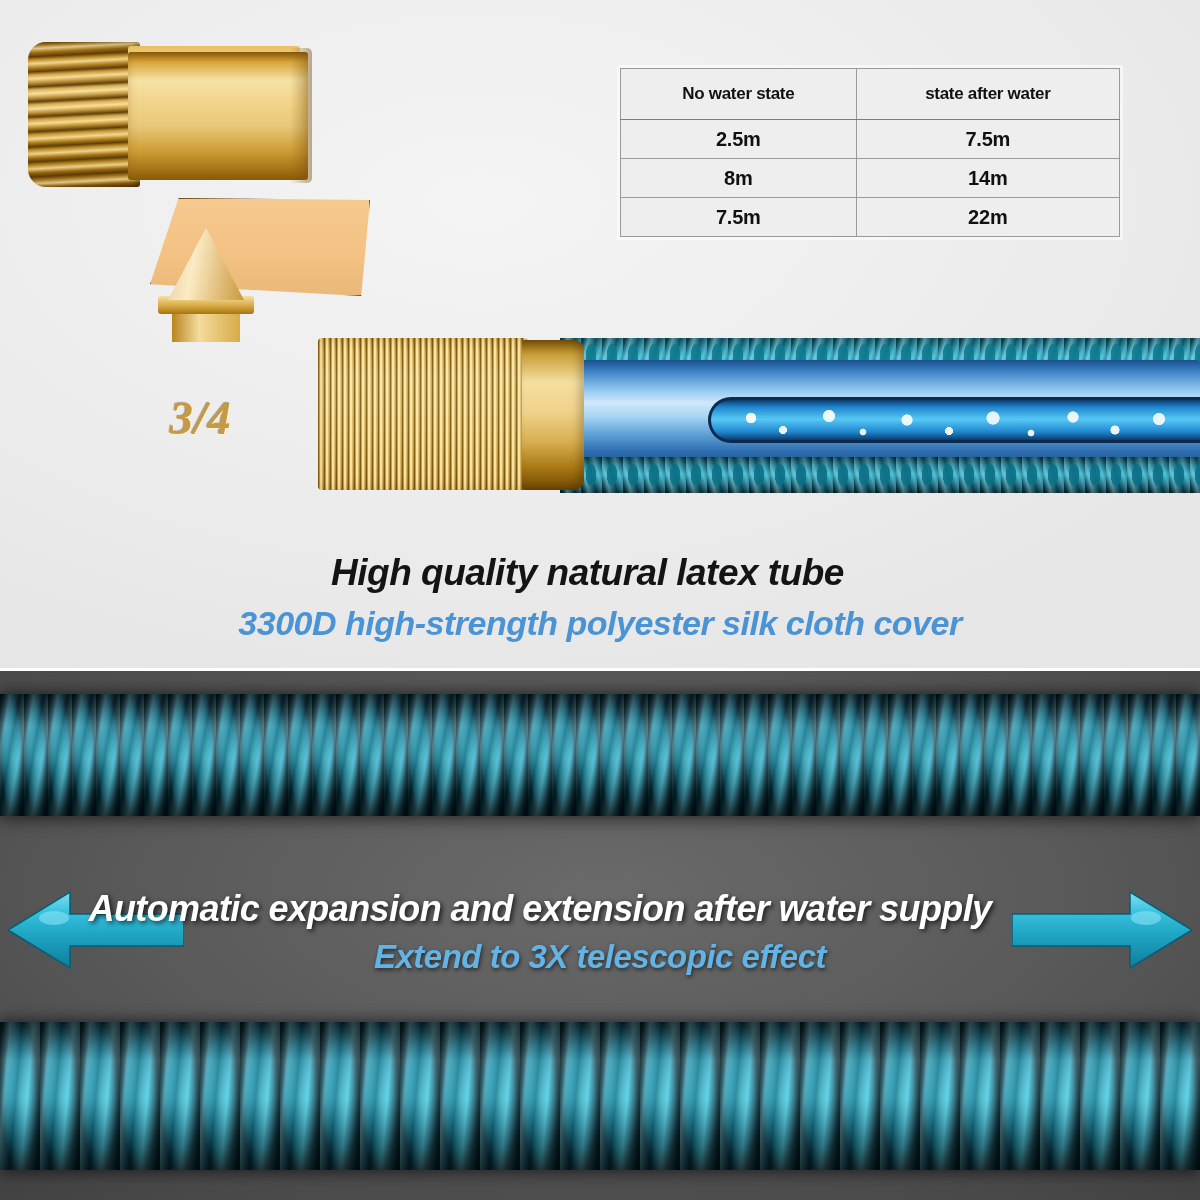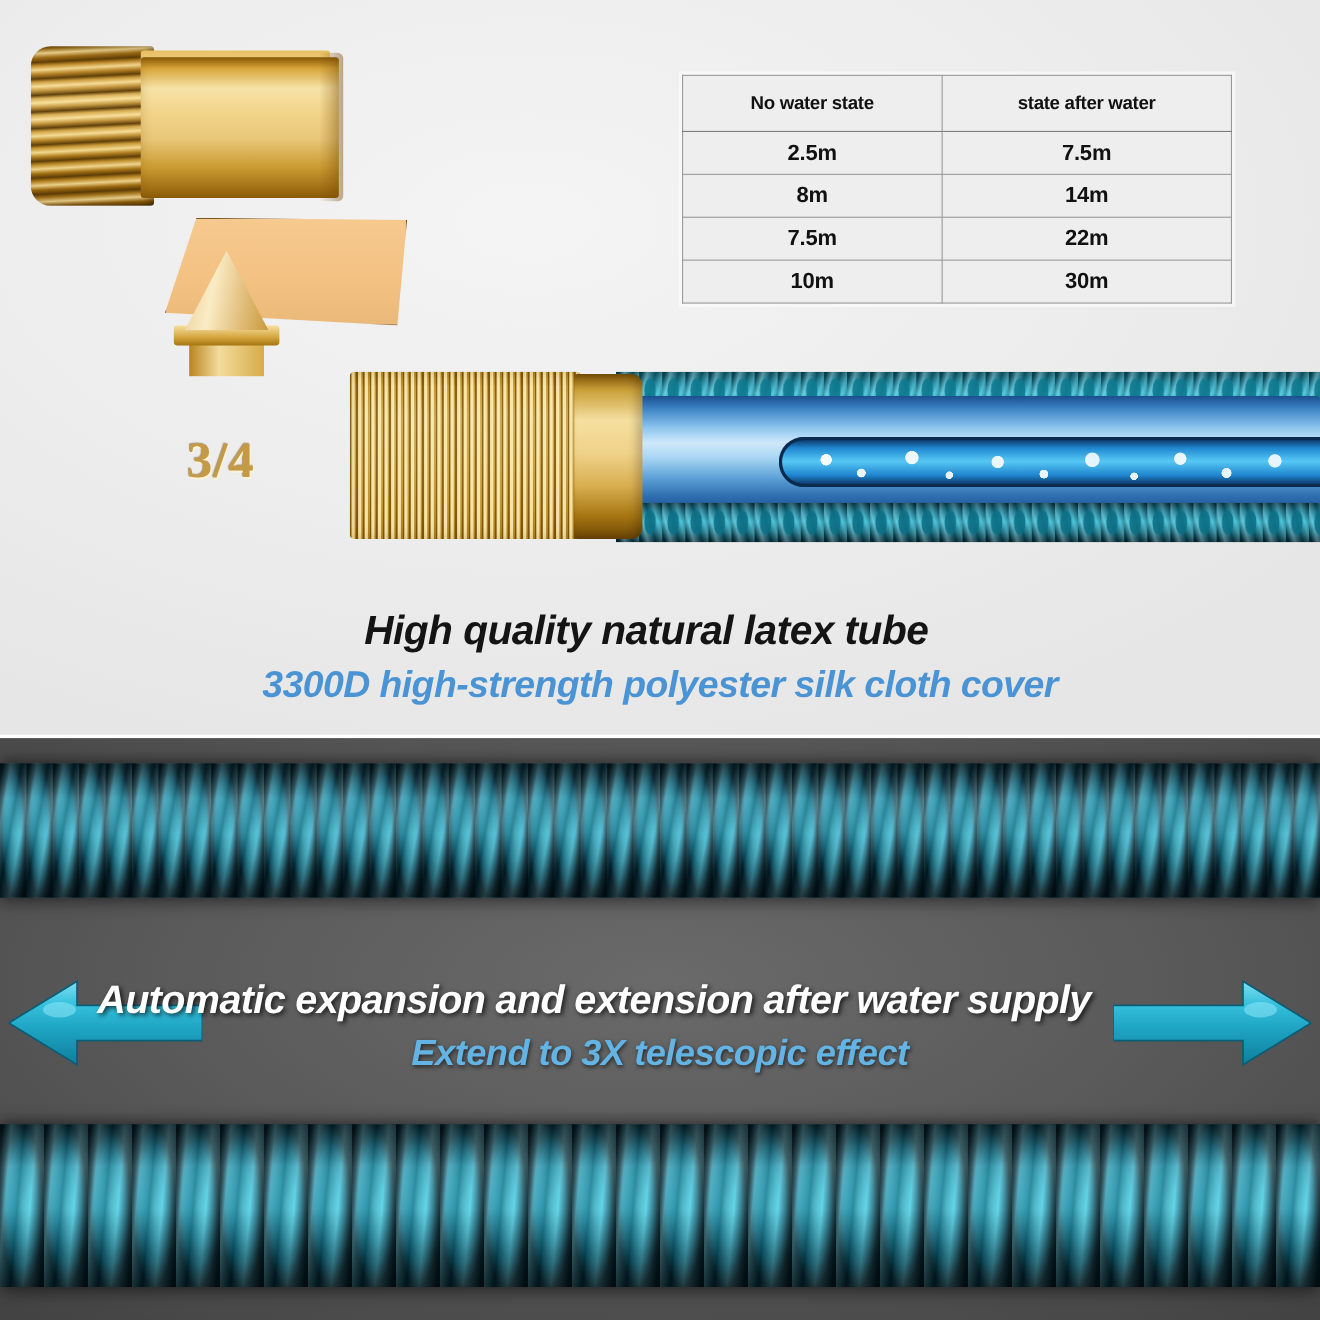--- a/index.html
+++ b/index.html
@@ -198,20 +198,21 @@
     position: absolute;
     left: 170px; top: 392px;
     font-size: 46px;
     font-weight: bold;
     font-family: "Liberation Serif", serif;
     color: #c49a46;
     text-shadow: 1px 1px 0 rgba(255,244,210,0.85), -1px -1px 1px rgba(120,78,10,0.55);
     letter-spacing: 1px;
     z-index: 6;
     pointer-events: none;
+    font-style: italic;
   }
 
   
   .valve-lever {
     position: absolute;
     left: 150px; top: 198px;
     width: 220px; height: 98px;
     background: linear-gradient(to bottom, #f6c98f 0%, #f3c182 60%, #eab979 100%);
     clip-path: polygon(13% 0%, 100% 2%, 96% 100%, 0% 88%);
     border: 1px solid #6e4a0c;
@@ -419,24 +420,20 @@
           <td>7.5m</td>
         </tr>
         <tr>
           <td>8m</td>
           <td>14m</td>
         </tr>
         <tr>
           <td>7.5m</td>
           <td>22m</td>
         </tr>
-        <tr>
-          <td>10m</td>
-          <td>30m</td>
-        </tr>
       </tbody>
     </table>
 
     <div id="hose-assembly">
       <div class="hose-body">
         <div class="weave-row weave-top"></div>
         <div class="latex-core"></div>
         <div class="water-channel"></div>
         <div class="weave-row weave-bottom"></div>
       </div>

